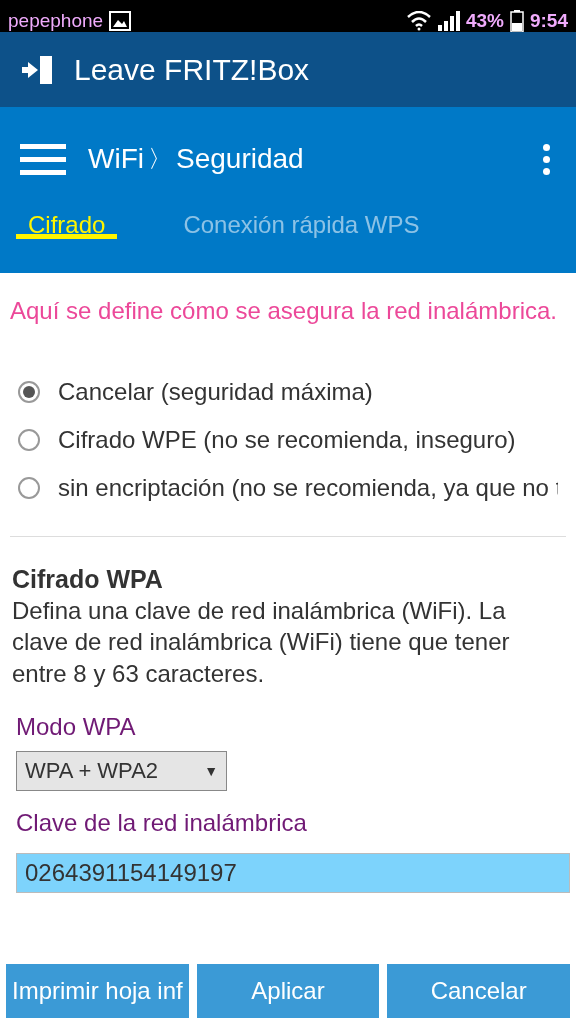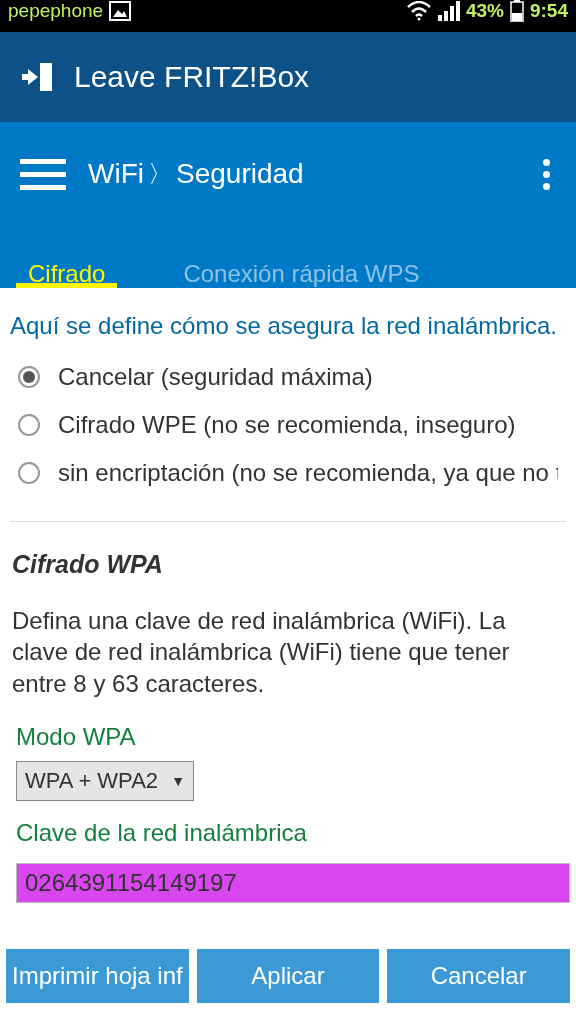--- a/index.html
+++ b/index.html
@@ -1,58 +1,58 @@
 <!DOCTYPE html>
 <html><head>
 <meta charset="utf-8">
 <style>
 * { margin: 0; padding: 0; box-sizing: border-box; font-family: -apple-system, "Helvetica Neue", Arial, sans-serif; }
 html, body { width: 576px; height: 1024px; overflow: hidden; background: #fff; }
 
-.status-bar { height: 32px; background: #000; color: #bef264; display: flex; align-items: flex-start; padding: 0 8px; font-size: 19px; }
+.status-bar { height: 32px; background: #000; color: #f0abfc; display: flex; align-items: flex-end; padding: 0 8px; font-size: 19px; }
 .status-left { display: flex; align-items: center; gap: 6px; }
 .status-right { margin-left: auto; display: flex; align-items: center; gap: 6px; font-weight: bold; }
 .status-bar svg { display: block; }
 
-.title-bar { height: 90px; background: #0d5189; display: flex; align-items: center; padding: 0 20px; gap: 18px; }
+.title-bar { height: 75px; background: #0d5189; display: flex; align-items: center; padding: 0 20px; gap: 18px; }
 .title-bar-text { color: #fff; font-size: 30px; font-weight: 500; }
 
 .nav-bar { height: 104px; background: #0079c7; display: flex; align-items: center; padding: 0 20px; gap: 22px; }
 .hamburger { display: flex; flex-direction: column; gap: 8px; cursor: pointer; }
 .hamburger span { display: block; width: 46px; height: 5px; background: #fff; }
 .breadcrumb { color: #fff; font-size: 28px; font-weight: 400; display: flex; align-items: center; gap: 4px; }
 .chevron { font-size: 24px; }
 .overflow { margin-left: auto; display: flex; flex-direction: column; gap: 5px; padding: 6px; cursor: pointer; }
 .overflow span { width: 7px; height: 7px; background: #fff; border-radius: 50%; }
 
-.tabs { height: 62px; background: #0079c7; display: flex; align-items: flex-end; }
+.tabs { height: 62px; background: #0079c7; display: flex; align-items: flex-start; }
 .tab { flex: 0 0 auto; display: flex; align-items: center; justify-content: center; font-size: 24px; padding: 0 28px; color: rgba(255,255,255,0.55); position: relative; cursor: pointer; }
 .tab.active { color: #fff500; font-weight: 400; }
 .tab.active::after { content: ""; position: absolute; left: 16px; right: 16px; bottom: 0; height: 5px; background: #fff500; }
 .tab2 { padding-left: 50px; padding-right: 50px; }
 
 .content { padding: 22px 10px 0 10px; color: #333; overflow: hidden; }
-.intro { font-size: 24px; color: #0369a1; margin-bottom: 12px; line-height: 1.3; }
+.intro { font-size: 24px; color: #ec4899; margin-bottom: 42px; line-height: 1.3; }
 
 .radio-row { display: flex; align-items: center; gap: 18px; padding: 10px 8px; cursor: pointer; white-space: nowrap; }
 .radio { width: 22px; height: 22px; border: 2px solid #999; border-radius: 50%; flex: 0 0 auto; position: relative; }
 .radio.checked::after { content: ""; position: absolute; top: 3px; left: 3px; right: 3px; bottom: 3px; background: #555; border-radius: 50%; }
 .radio-label { font-size: 24px; color: #333; overflow: hidden; }
 
 .divider { height: 1px; background: #ddd; margin: 24px 0 28px 0; }
 
-.section-title { font-size: 25px; font-weight: 700; color: #333; margin-bottom: 26px; padding: 0 2px; font-style: italic; }
+.section-title { font-size: 25px; font-weight: 700; color: #333; margin-bottom: 1px; padding: 0 2px; }
 .section-desc { font-size: 24px; color: #333; margin-bottom: 24px; line-height: 1.3; padding: 0 2px; }
 
-.form-label { font-size: 24px; color: #15803d; margin: 6px 0 10px 6px; }
-.select-wpa { width: 178px; height: 40px; border: 1px solid #888; background: #e5e5e5; font-size: 22px; padding: 0 8px; margin-left: 6px; margin-bottom: 18px; display: flex; align-items: center; cursor: pointer; }
+.form-label { font-size: 24px; color: #701a75; margin: 6px 0 10px 6px; }
+.select-wpa { width: 211px; height: 40px; border: 1px solid #888; background: #e5e5e5; font-size: 22px; padding: 0 8px; margin-left: 6px; margin-bottom: 18px; display: flex; align-items: center; cursor: pointer; }
 .select-wpa .caret { margin-left: auto; font-size: 14px; }
-.text-input { width: 554px; height: 40px; border: 1px solid #bbb; background: #d946ef; font-size: 24px; padding: 0 8px; margin-left: 6px; margin-top: 6px; font-family: inherit; color: #333; }
+.text-input { width: 554px; height: 40px; border: 1px solid #bbb; background: #7dd3fc; font-size: 24px; padding: 0 8px; margin-left: 6px; margin-top: 6px; font-family: inherit; color: #333; }
 
-.bottom-bar { position: absolute; bottom: 15px; left: 0; right: 0; height: 60px; display: flex; gap: 8px; padding: 0 6px 6px 6px; background: #fff; }
+.bottom-bar { position: absolute; bottom: 0; left: 0; right: 0; height: 60px; display: flex; gap: 8px; padding: 0 6px 6px 6px; background: #fff; }
 .btn { flex: 1; background: #3b9ad6; color: #fff; font-size: 24px; border: none; display: flex; align-items: center; justify-content: center; cursor: pointer; overflow: hidden; white-space: nowrap; }
 </style>
 </head>
 <body>
 
 <div class="status-bar">
   <div class="status-left">
     <span>pepephone</span>
     <svg width="22" height="20">
         <rect x="1" y="1" width="20" height="18" fill="none" stroke="#fff" stroke-width="2"></rect>

